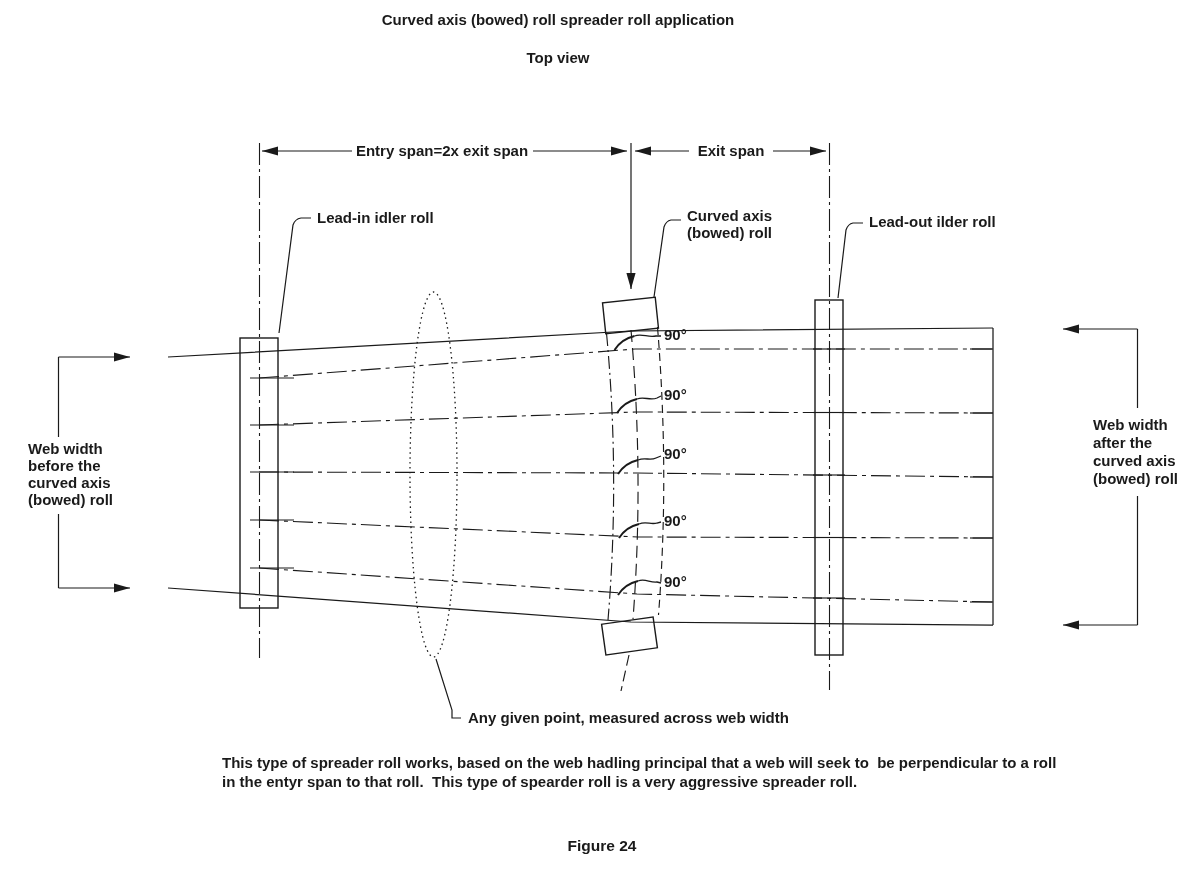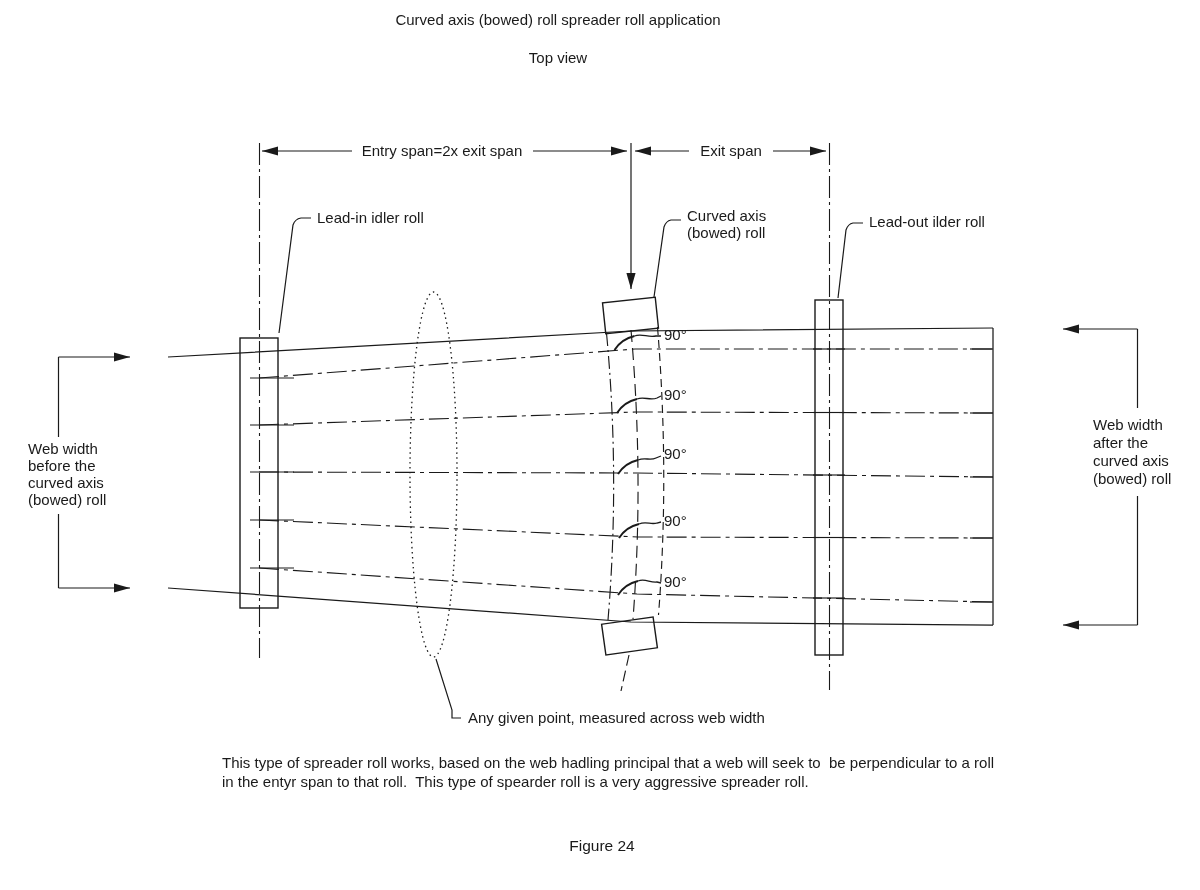--- a/index.html
+++ b/index.html
@@ -1,18 +1,18 @@
 <!DOCTYPE html>
 <html><head>
 <meta charset="utf-8">
 <style>
   html,body{margin:0;padding:0;background:#e8e8e8;}
   .page{
     position:relative;width:1200px;height:890px;background:#ffffff;
-    font-family:"Liberation Sans", sans-serif;color:#1a1a1a;overflow:hidden;
+    font-family:"Liberation Sans", sans-serif;color:#1a1a1a;overflow:hidden;font-weight:bold;
   }
   svg text{
     font-family:"Liberation Sans", sans-serif;
     fill:#1a1a1a;font-size:15px;
   }
   svg .t-center{text-anchor:middle;}
   svg .pre{white-space:pre;}
 </style>
 </head>
 <body>

